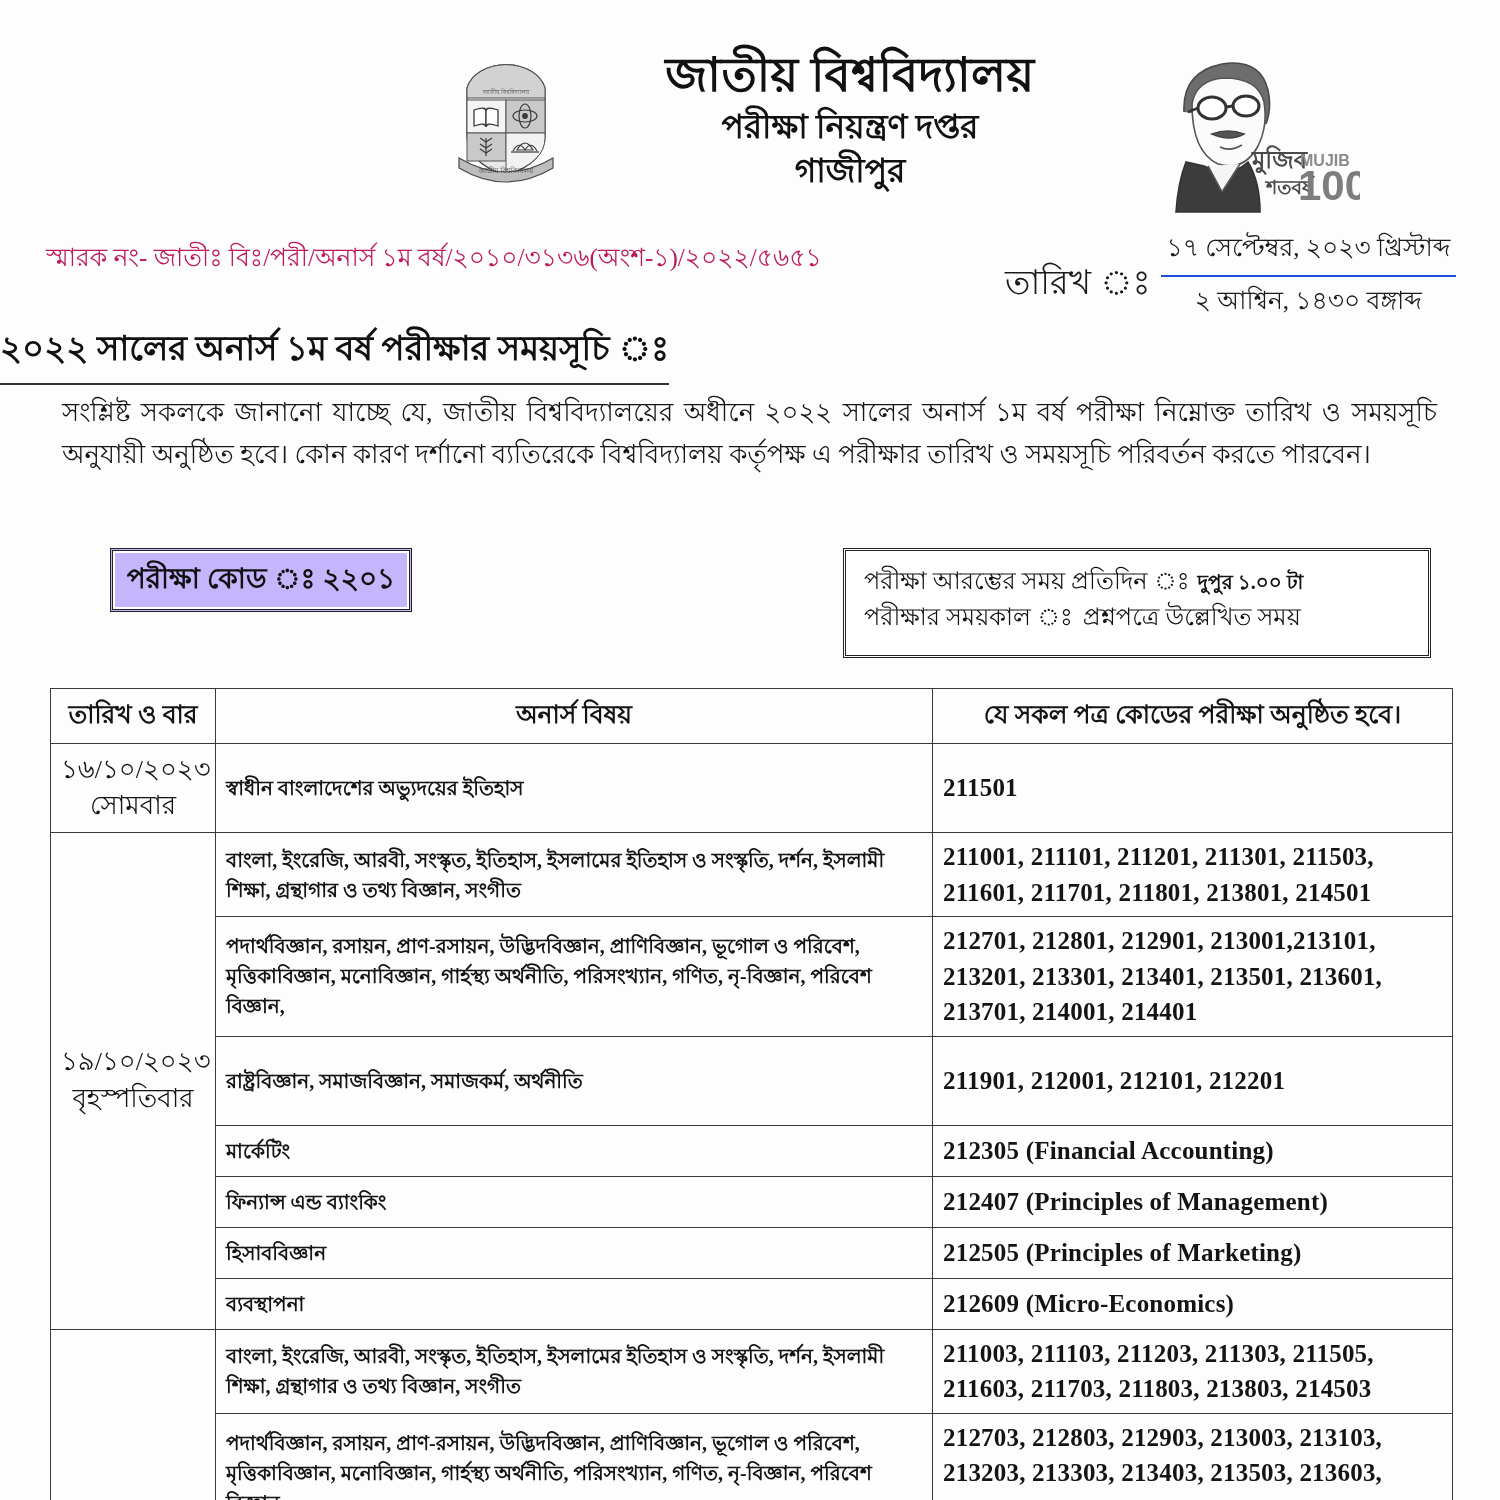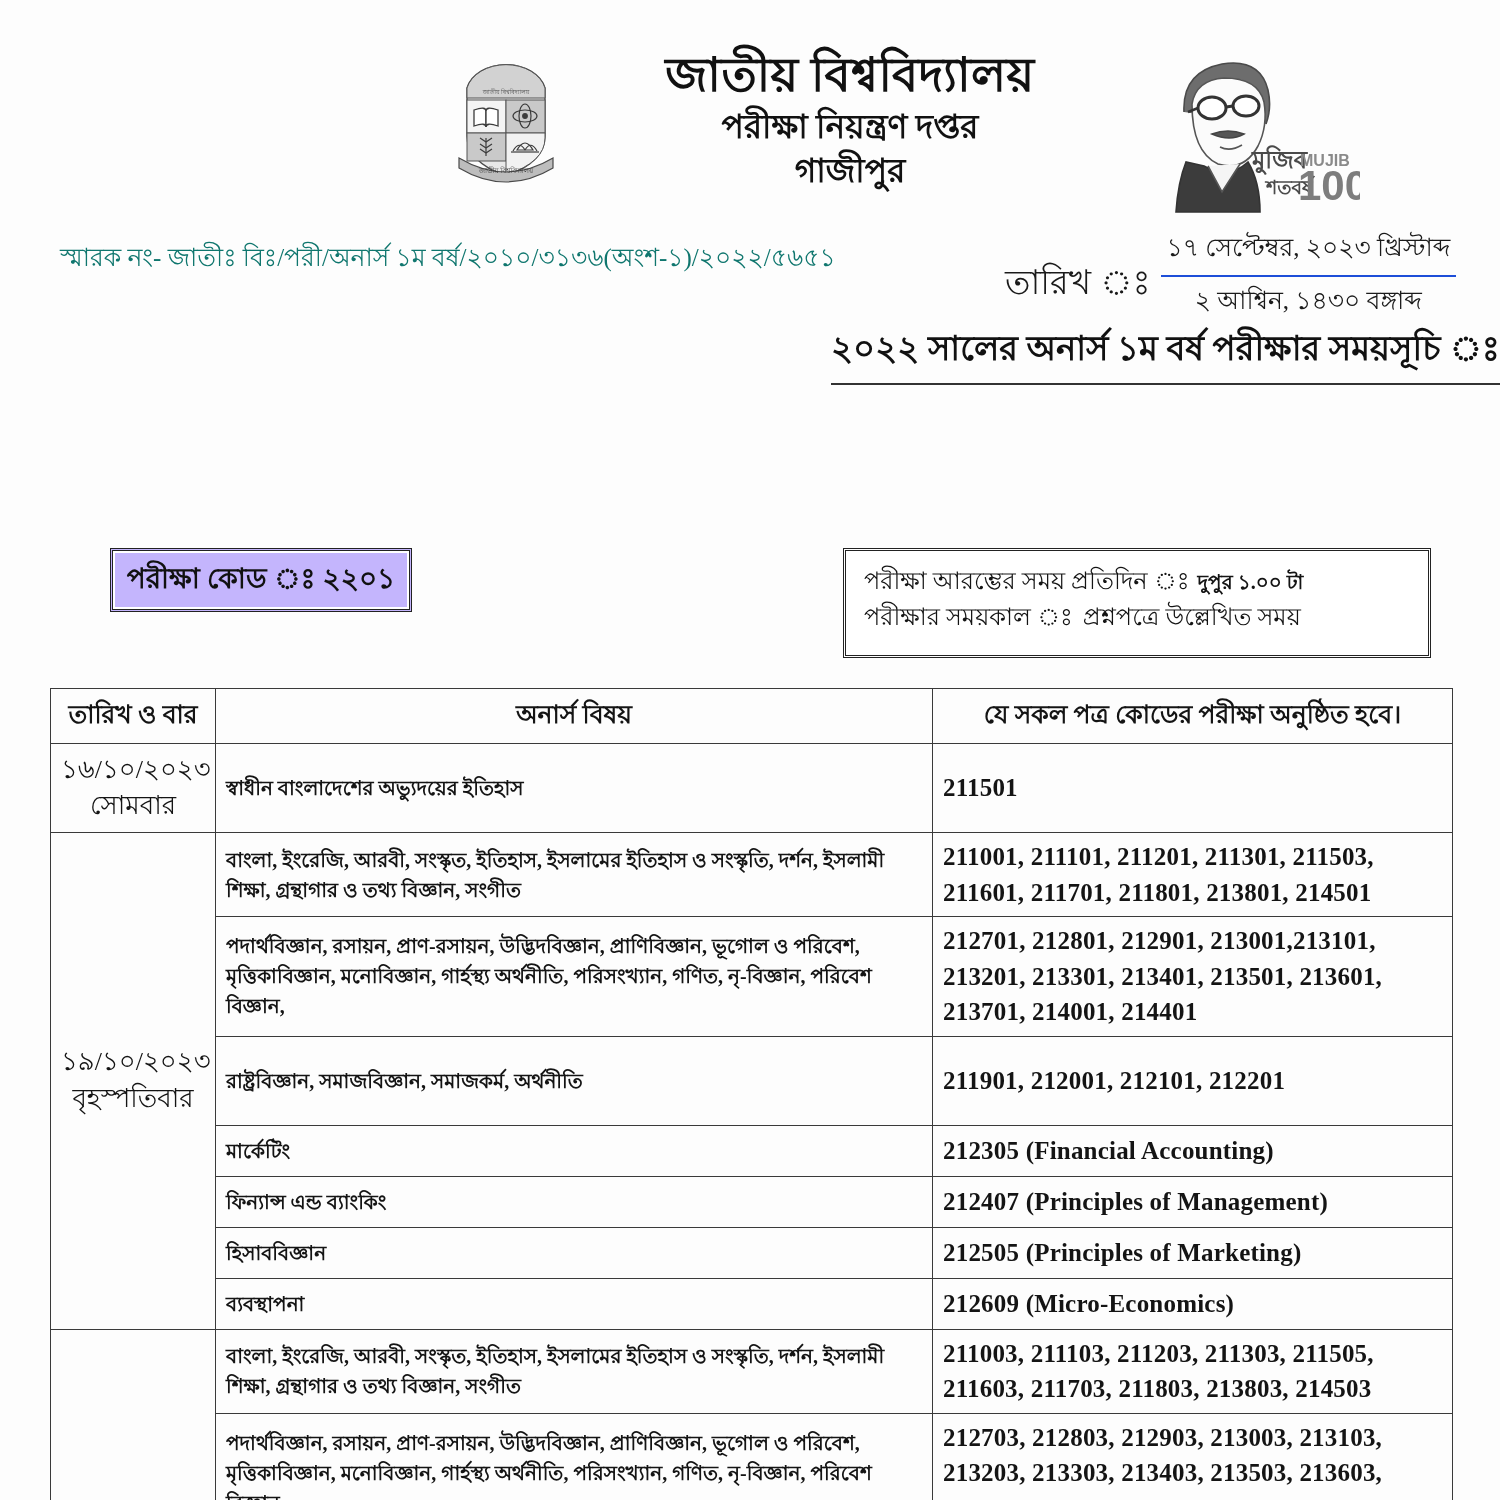--- a/index.html
+++ b/index.html
@@ -66,24 +66,24 @@
   }
   .uni-place {
     font-size: 33px;
     font-weight: 600;
     margin-top: 4px;
     line-height: 1.2;
     color: #111;
   }
   .memo-no {
     position: absolute;
-    left: 60px;
+    left: 46px;
     top: 238px;
     font-size: 25px;
-    color: #0f766e;
+    color: #be185d;
     white-space: nowrap;
   }
   .date-block {
     position: absolute;
     left: 1005px;
     top: 228px;
     display: flex;
     align-items: center;
   }
   .date-label {
@@ -105,21 +105,21 @@
     padding-top: 4px;
     white-space: nowrap;
   }
 
   
   .doc-title-wrap {
     position: absolute;
     left: 0;
     top: 322px;
     width: 1500px;
-    text-align: right;
+    text-align: left;
   }
   .doc-title {
     display: inline-block;
     font-size: 34px;
     font-weight: 700;
     border-bottom: 2px solid #333;
     padding-bottom: 4px;
     color: #111;
   }
 
@@ -318,20 +318,21 @@
     <div class="date-values">
       <div class="date-greg">১৭ সেপ্টেম্বর, ২০২৩ খ্রিস্টাব্দ</div>
       <div class="date-bengali">২ আশ্বিন, ১৪৩০ বঙ্গাব্দ</div>
     </div>
   </div>
 
   <div class="doc-title-wrap">
     <span class="doc-title">২০২২ সালের অনার্স ১ম বর্ষ পরীক্ষার সময়সূচি ঃ</span>
   </div>
 
+  <div class="body-para">সংশ্লিষ্ট সকলকে জানানো যাচ্ছে যে, জাতীয় বিশ্ববিদ্যালয়ের অধীনে ২০২২ সালের অনার্স ১ম বর্ষ পরীক্ষা নিম্নোক্ত তারিখ ও সময়সূচি অনুযায়ী অনুষ্ঠিত হবে। কোন কারণ দর্শানো ব্যতিরেকে বিশ্ববিদ্যালয় কর্তৃপক্ষ এ পরীক্ষার তারিখ ও সময়সূচি পরিবর্তন করতে পারবেন।</div>
 
   <div class="code-box">
     <span class="code-box-inner">পরীক্ষা কোড ঃ ২২০১</span>
   </div>
 
   <div class="time-box">
     <div class="time-line">
       <span>পরীক্ষা আরম্ভের সময় প্রতিদিন ঃ</span><span class="time-val-big">দুপুর ১.০০ টা</span>
     </div>
     <div class="time-line">

